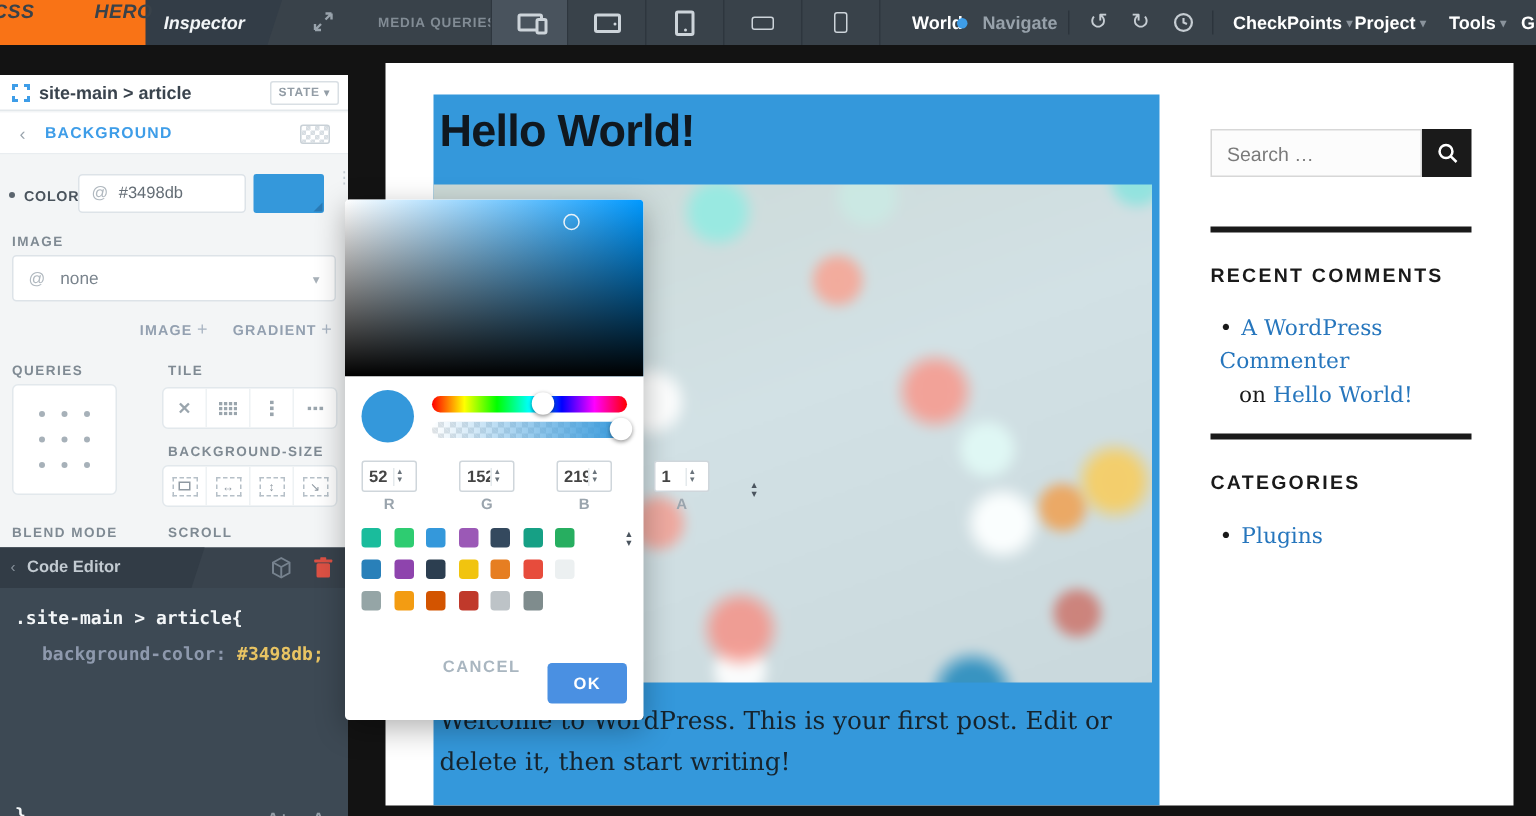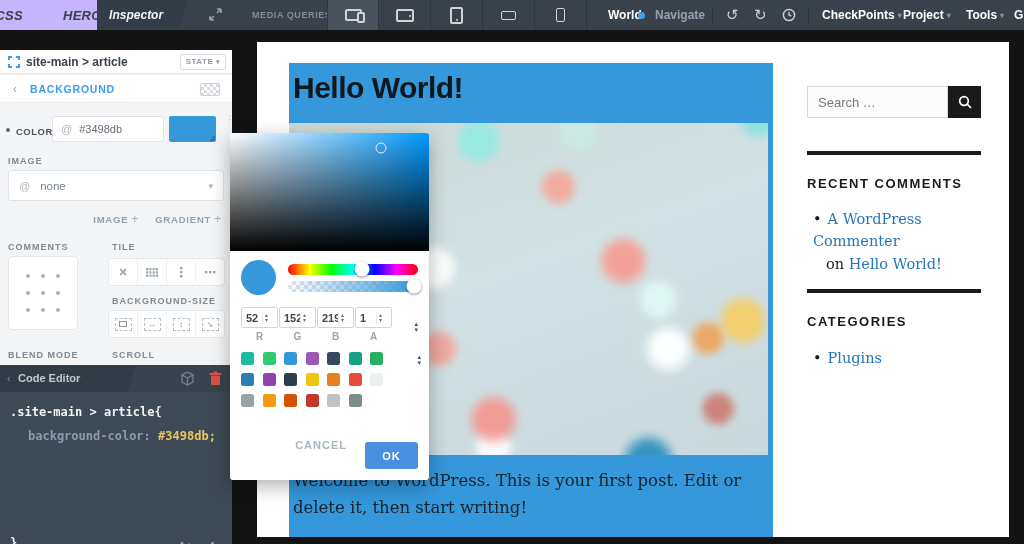--- a/index.html
+++ b/index.html
@@ -1,22 +1,22 @@
 <!DOCTYPE html>
 <html><head>
 <meta charset="utf-8">
 <style>
   * { margin:0; padding:0; box-sizing:border-box; }
   html,body { width:1024px; height:544px; overflow:hidden; background:#131313;
               font-family:"Liberation Sans", sans-serif; }
 
   
   #topbar { position:absolute; left:0; top:0; width:1024px; height:30px; background:#39424a; z-index:30; }
-  #logo-area { position:absolute; left:0; top:0; width:97px; height:30px; background:#c4b5fd;
-               display:flex; align-items:center; justify-content:center; gap:20px; z-index:2;}
+  #logo-area { position:absolute; left:0; top:0; width:97px; height:30px; background:#f97316;
+               display:flex; align-items:flex-start; justify-content:center; gap:20px; z-index:2;}
   #logo-area .logo-txt { font-size:13px; font-weight:800; font-style:italic; color:#39424a; letter-spacing:.3px;}
   #inspector-tab { position:absolute; left:94px; top:0; width:94px; height:30px; background:#333d47;
                    transform:skewX(-18deg); transform-origin:top left; z-index:1;}
   #inspector-tab span { display:block; transform:skewX(18deg); color:#f2f5f7; font-weight:800;
                         font-style:italic; font-size:12px; text-align:center; line-height:30px;}
   #expand-icon { position:absolute; left:208px; top:7px; z-index:3; }
   .mq-label { position:absolute; left:252px; top:0; height:30px; line-height:30px;
               font-size:9px; font-weight:800; color:#828c95; letter-spacing:.6px;}
   #device-group { position:absolute; left:327px; top:0; height:30px; display:flex; }
   .dev-btn { width:52px; height:30px; display:flex; align-items:center; justify-content:center;
@@ -178,21 +178,21 @@
   #sliders { flex:1;}
   #hue-slider { position:relative; height:11px; border-radius:6px; margin-bottom:6px; cursor:pointer;
     background:linear-gradient(to right,#f00 0%,#ff0 16.6%,#0f0 33.3%,#0ff 50%,#00f 66.6%,#f0f 83.3%,#f00 100%);}
   #alpha-slider { position:relative; height:11px; border-radius:6px; cursor:pointer;
     background-image:linear-gradient(to right, rgba(52,152,219,0), rgba(52,152,219,1)),
       linear-gradient(45deg,#dfe3e6 25%,transparent 25%,transparent 75%,#dfe3e6 75%),
       linear-gradient(45deg,#dfe3e6 25%,transparent 25%,transparent 75%,#dfe3e6 75%);
     background-size:100% 100%, 8px 8px, 8px 8px; background-position:0 0, 0 0, 4px 4px;}
   .slider-handle { position:absolute; top:50%; width:15px; height:15px; background:#fff; border-radius:50%;
                    box-shadow:0 1px 3px rgba(0,0,0,.45); transform:translate(-50%,-50%); cursor:pointer;}
-  #rgba-row { display:flex; align-items:center; gap:1px; padding:12px 11px 0 11px;}
+  #rgba-row { display:flex; align-items:center; gap:28px; padding:12px 11px 0 11px;}
   .num-group { display:flex; flex-direction:column; align-items:center; gap:3px;}
   .num-box { width:37px; height:21px; border:1px solid #cfd6db; border-radius:2px; display:flex; align-items:center; background:#fff;}
   .num-box input { width:20px; border:none; outline:none; font-size:11px; font-weight:700; color:#444;
                    padding-left:4px; background:transparent; font-family:"Liberation Sans",sans-serif;}
   .spin { display:flex; flex-direction:column; line-height:5px; font-size:6px; color:#6a737b;
           border-left:1px solid #e4e9ec; padding:1px 2px; cursor:pointer;}
   .num-label { font-size:10px; font-weight:700; color:#9aa4ad;}
   .mode-toggle { margin-left:auto; margin-top:4px; display:flex; flex-direction:column; line-height:6px;
                  font-size:7px; color:#4a545e; cursor:pointer;}
   #swatch-area { position:relative; padding:10px 11px 0 11px;}
@@ -339,21 +339,21 @@
     <span class="at">@</span>
     <span class="val">none</span>
     <span class="caret">▾</span>
   </div>
 
   <div id="add-links">
     <span class="add-link"><span>IMAGE</span><span class="plus">+</span></span>
     <span class="add-link"><span>GRADIENT</span><span class="plus">+</span></span>
   </div>
 
-  <span class="panel-label" style="left:8px; top:192px;">COMMENTS</span>
+  <span class="panel-label" style="left:8px; top:192px;">QUERIES</span>
   <span class="panel-label" style="left:112px; top:192px;">TILE</span>
 
   <div id="position-box">
       <span class="pos-dot"></span>
       <span class="pos-dot"></span>
       <span class="pos-dot"></span>
       <span class="pos-dot"></span>
       <span class="pos-dot"></span>
       <span class="pos-dot"></span>
       <span class="pos-dot"></span>

